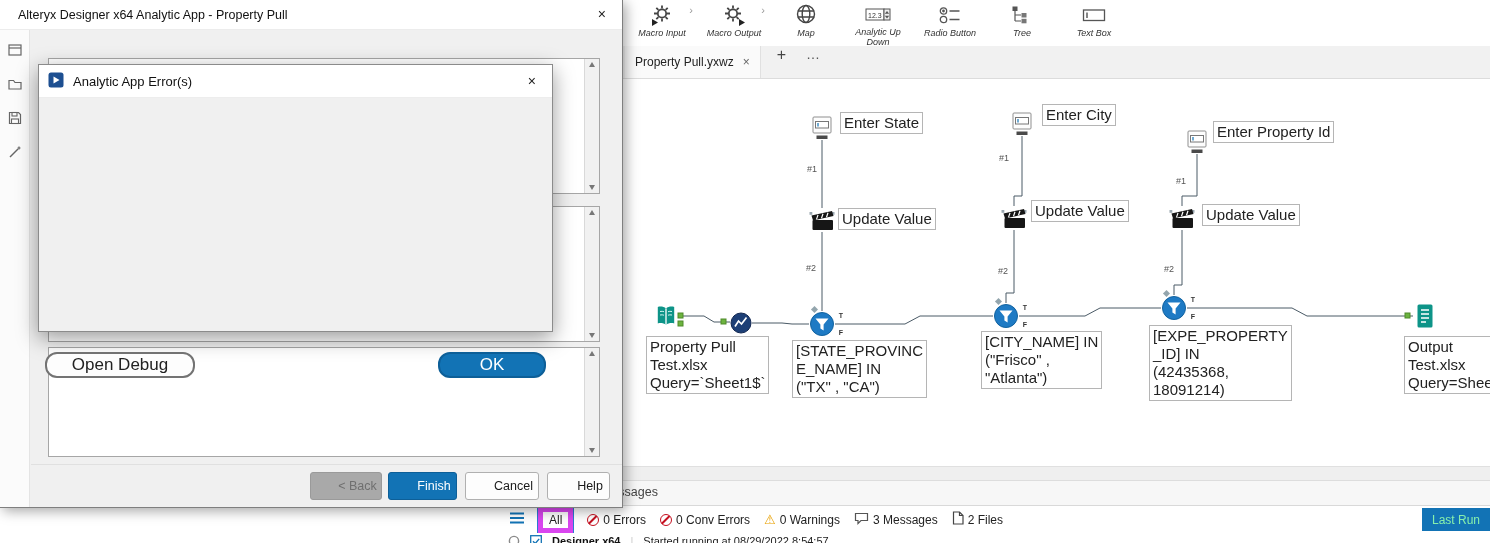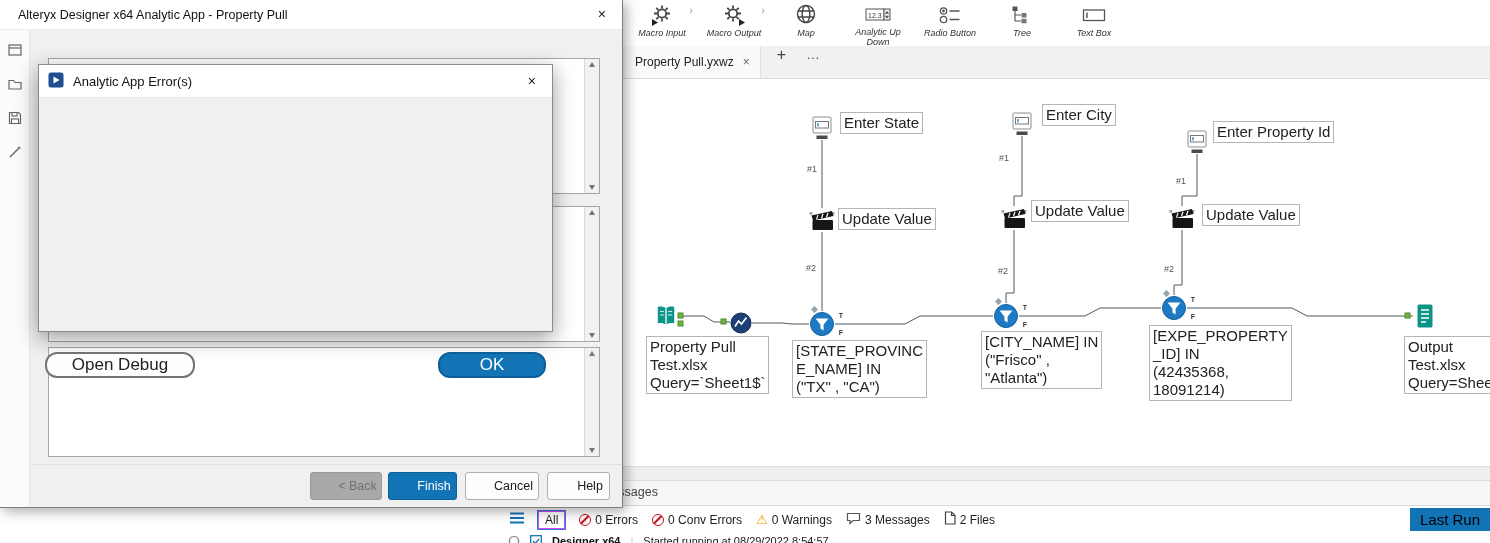--- a/index.html
+++ b/index.html
@@ -29,26 +29,26 @@
   .connlab{position:absolute;font-size:9px;color:#555;}
   .filter{width:26px;height:26px;}
   .tf{position:absolute;font-size:7px;font-weight:bold;color:#333;right:-8px;}
   .tf.t{top:1px}.tf.f{bottom:1px}
   .diam{position:absolute;top:-4px;left:3px;width:5px;height:5px;background:#93a5ad;transform:rotate(45deg);}
   .hscroll{position:absolute;left:0;top:466px;width:1490px;height:14px;background:#efefef;border-top:1px solid #e0e0e0;box-sizing:border-box;}
   .msg-header{position:absolute;left:0;top:480px;width:1490px;height:25px;background:#f7f7f7;border-top:1px solid #ddd;box-sizing:border-box;}
   .msg-title{position:absolute;left:601px;top:4px;font-size:12.5px;color:#444;}
   .statusbar{position:absolute;left:0;top:505px;width:1490px;height:28px;background:#fff;border-top:1px solid #d9d9d9;box-sizing:border-box;}
   .sb-inner{display:flex;align-items:center;gap:14px;height:100%;margin-left:510px;font-size:12px;color:#222;}
-  .sb-all{border:1px solid #d946ef;box-shadow:0 0 0 1px #2b7cd3;padding:0 6px;background:#fff;line-height:16px;}
+  .sb-all{border:5px solid #d946ef;box-shadow:0 0 0 1px #2b7cd3;padding:0 6px;background:#fff;line-height:16px;}
   .sb-item{display:flex;align-items:center;gap:4px;}
   .no-icon{width:10px;height:10px;border:1.5px solid #c50f1f;border-radius:50%;position:relative;display:inline-block;}
   .no-icon::after{content:"";position:absolute;left:-1px;top:4px;width:11px;height:1.5px;background:#c50f1f;transform:rotate(-45deg);}
   .warn-icon{color:#e8a000;font-size:13px;line-height:1;}
-  .last-run{position:absolute;right:0;top:2px;bottom:2px;background:#1273b5;color:#000000;font-size:15px;
+  .last-run{position:absolute;right:0;top:2px;bottom:2px;background:#1273b5;color:#86efac;font-size:12px;
             display:flex;align-items:center;padding:0 10px;}
   .runrow{position:absolute;left:0;top:533px;width:1252px;height:10px;background:#fff;overflow:hidden;}
   .rr-inner{display:flex;align-items:flex-start;gap:10px;margin-left:508px;font-size:11px;color:#222;padding-top:2px;}
   .rr-app{font-weight:bold;color:#111;}
   .rr-sep{color:#ccc;}
   
   .app-dialog{position:absolute;left:0;top:0;width:623px;height:508px;background:#f0f0f0;z-index:10;
               border:1px solid #7f7f7f;border-left:none;border-top:none;box-sizing:border-box;
               box-shadow:3px 3px 12px rgba(0,0,0,0.35);}
   .ad-title{position:absolute;left:0;top:0;right:0;height:30px;background:#fff;border-bottom:1px solid #ececec;

